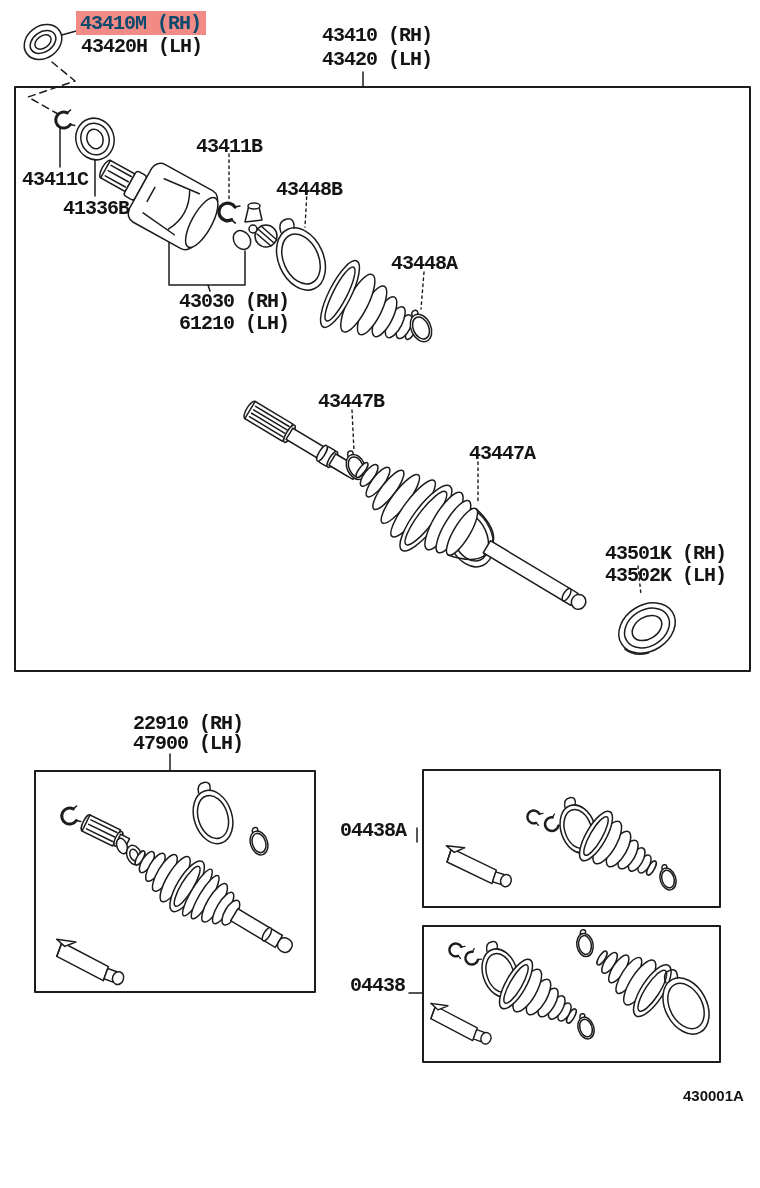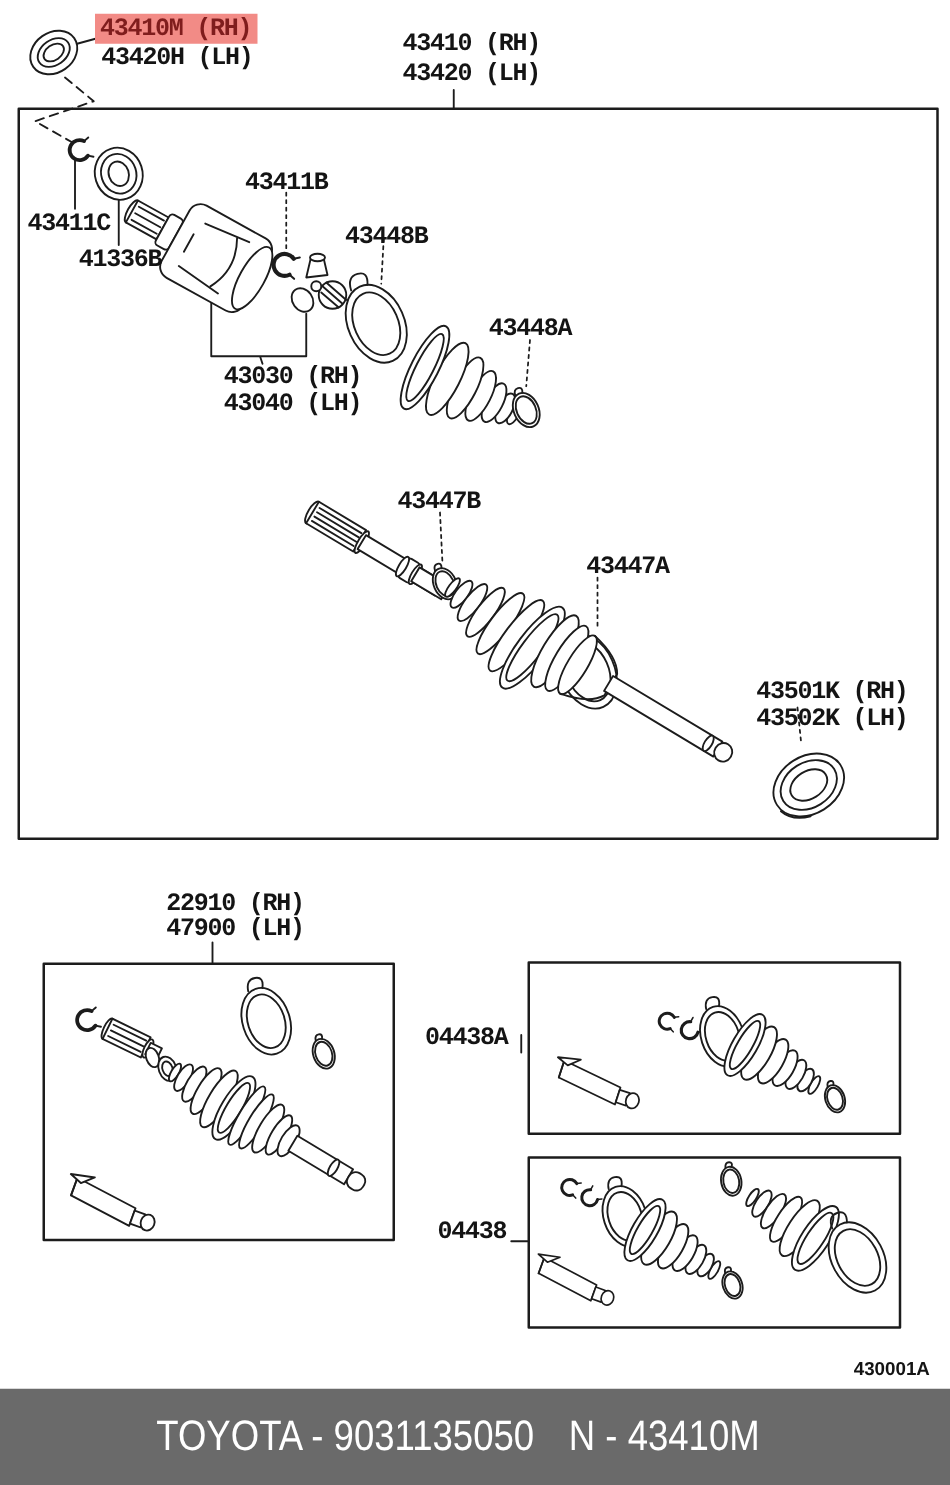--- a/index.html
+++ b/index.html
@@ -2,21 +2,21 @@
 <html><head>
 <meta charset="utf-8">
 <style>
   html,body { margin:0; padding:0; background:#fff; }
   .page { position:relative; width:760px; height:1188px; background:#ffffff;
           font-family:"Liberation Mono","DejaVu Sans Mono",monospace; overflow:hidden; }
 
   
   .lbl { position:absolute; font-weight:bold; font-size:20px; line-height:21px;
          letter-spacing:-1px; color:#141414; white-space:nowrap; cursor:pointer; }
-  .lbl.hl { background:#f28b86; color:#7f1d1d; padding:2px 5px 1px 4px; margin:-2px -5px -1px -4px; }
+  .lbl.hl { background:#f28b86; color:#0c4a6e; padding:2px 5px 1px 4px; margin:-2px -5px -1px -4px; }
 
   .figcode { position:absolute; left:683px; top:1087px; color:#141414;
              font-family:"Liberation Sans",sans-serif; font-size:15px; font-weight:bold;text-align:center; }
 
   .footer { position:absolute; left:0; top:1111px; width:760px; height:77px; background:#6a6a6a; }
   .ft { position:absolute; top:19px; color:#ffffff; font-family:"Liberation Sans",sans-serif;
         font-size:34px; white-space:nowrap; transform:scaleX(0.86); transform-origin:left center; }
 
   
   svg.art { position:absolute; left:0; top:0; }
@@ -258,30 +258,26 @@
   <div class="lbl hl" style="left:80px;top:13px">43410M (RH)</div>
   <div class="lbl" style="left:81px;top:36px">43420H (LH)</div>
   <div class="lbl" style="left:322px;top:25px">43410 (RH)</div>
   <div class="lbl" style="left:322px;top:49px">43420 (LH)</div>
   <div class="lbl" style="left:196px;top:136px">43411B</div>
   <div class="lbl" style="left:22px;top:169px">43411C</div>
   <div class="lbl" style="left:63px;top:198px">41336B</div>
   <div class="lbl" style="left:276px;top:179px">43448B</div>
   <div class="lbl" style="left:391px;top:253px">43448A</div>
   <div class="lbl" style="left:179px;top:291px">43030 (RH)</div>
-  <div class="lbl" style="left:179px;top:313px">43040 (LH)</div>
+  <div class="lbl" style="left:179px;top:313px">61210 (LH)</div>
   <div class="lbl" style="left:318px;top:391px">43447B</div>
   <div class="lbl" style="left:469px;top:443px">43447A</div>
   <div class="lbl" style="left:605px;top:543px">43501K (RH)</div>
   <div class="lbl" style="left:605px;top:565px">43502K (LH)</div>
   <div class="lbl" style="left:133px;top:713px">22910 (RH)</div>
   <div class="lbl" style="left:133px;top:733px">47900 (LH)</div>
   <div class="lbl" style="left:340px;top:820px">04438A</div>
   <div class="lbl" style="left:350px;top:975px">04438</div>
 
   <div class="figcode">430001A</div>
 
-  <div class="footer">
-    <span class="ft" style="left:125px">TOYOTA - 9031135050</span>
-    <span class="ft" style="left:455px">N - 43410M</span>
-  </div>
 
 </div>
 
 </body></html>

